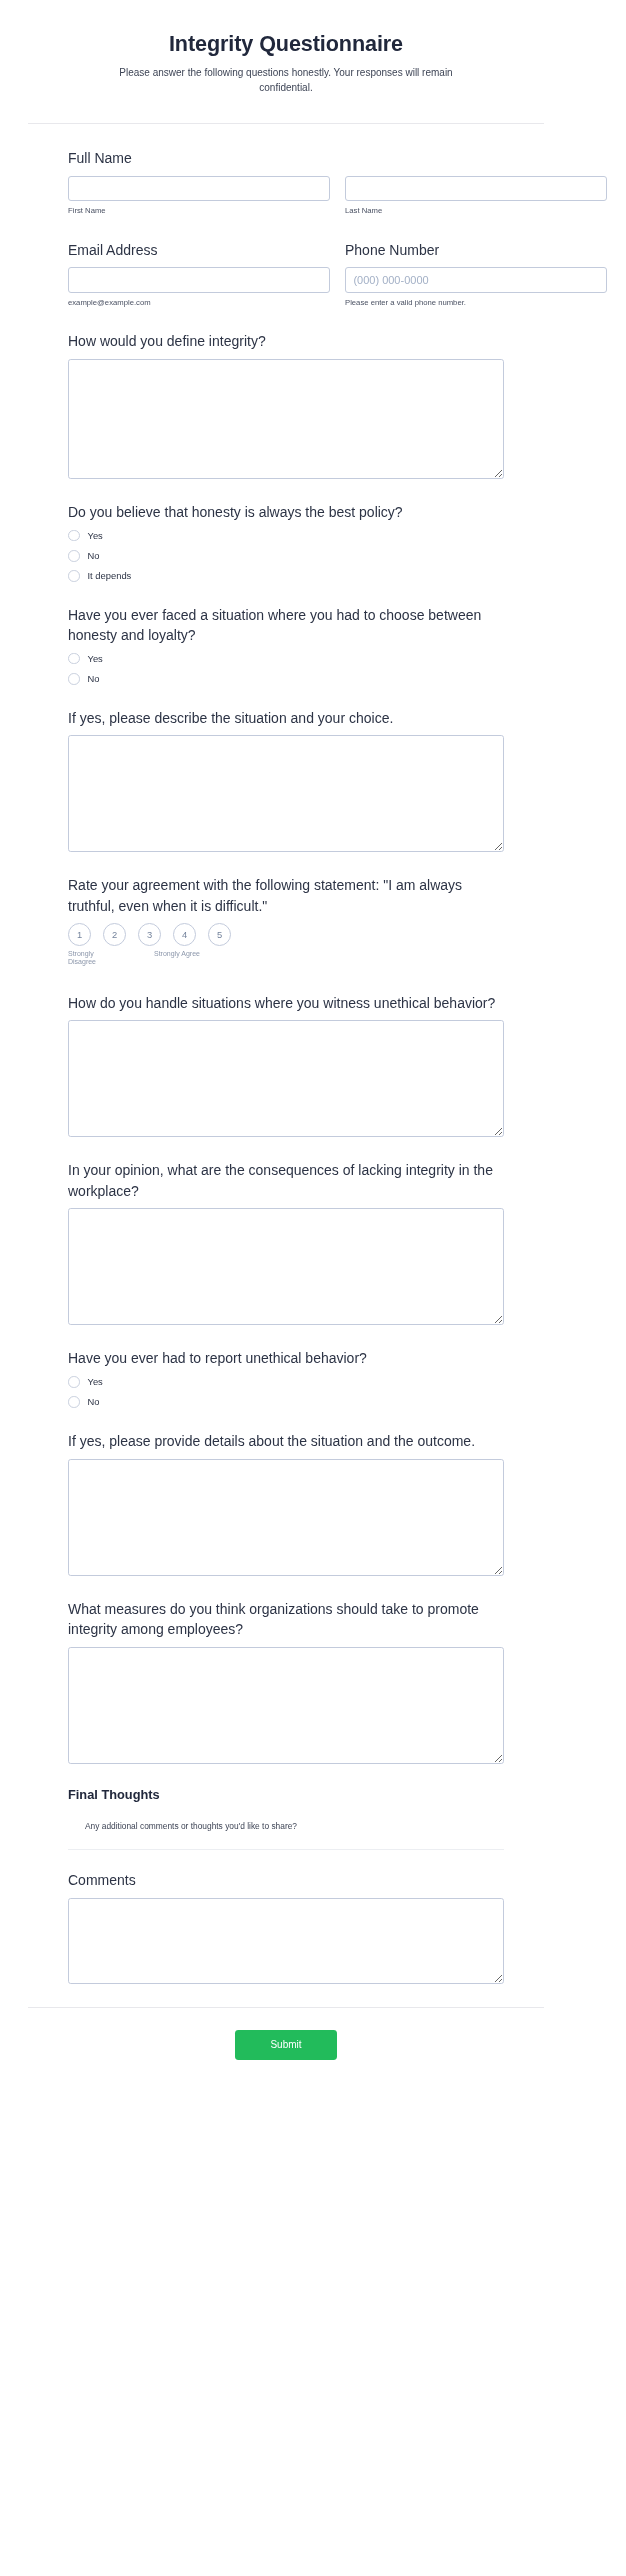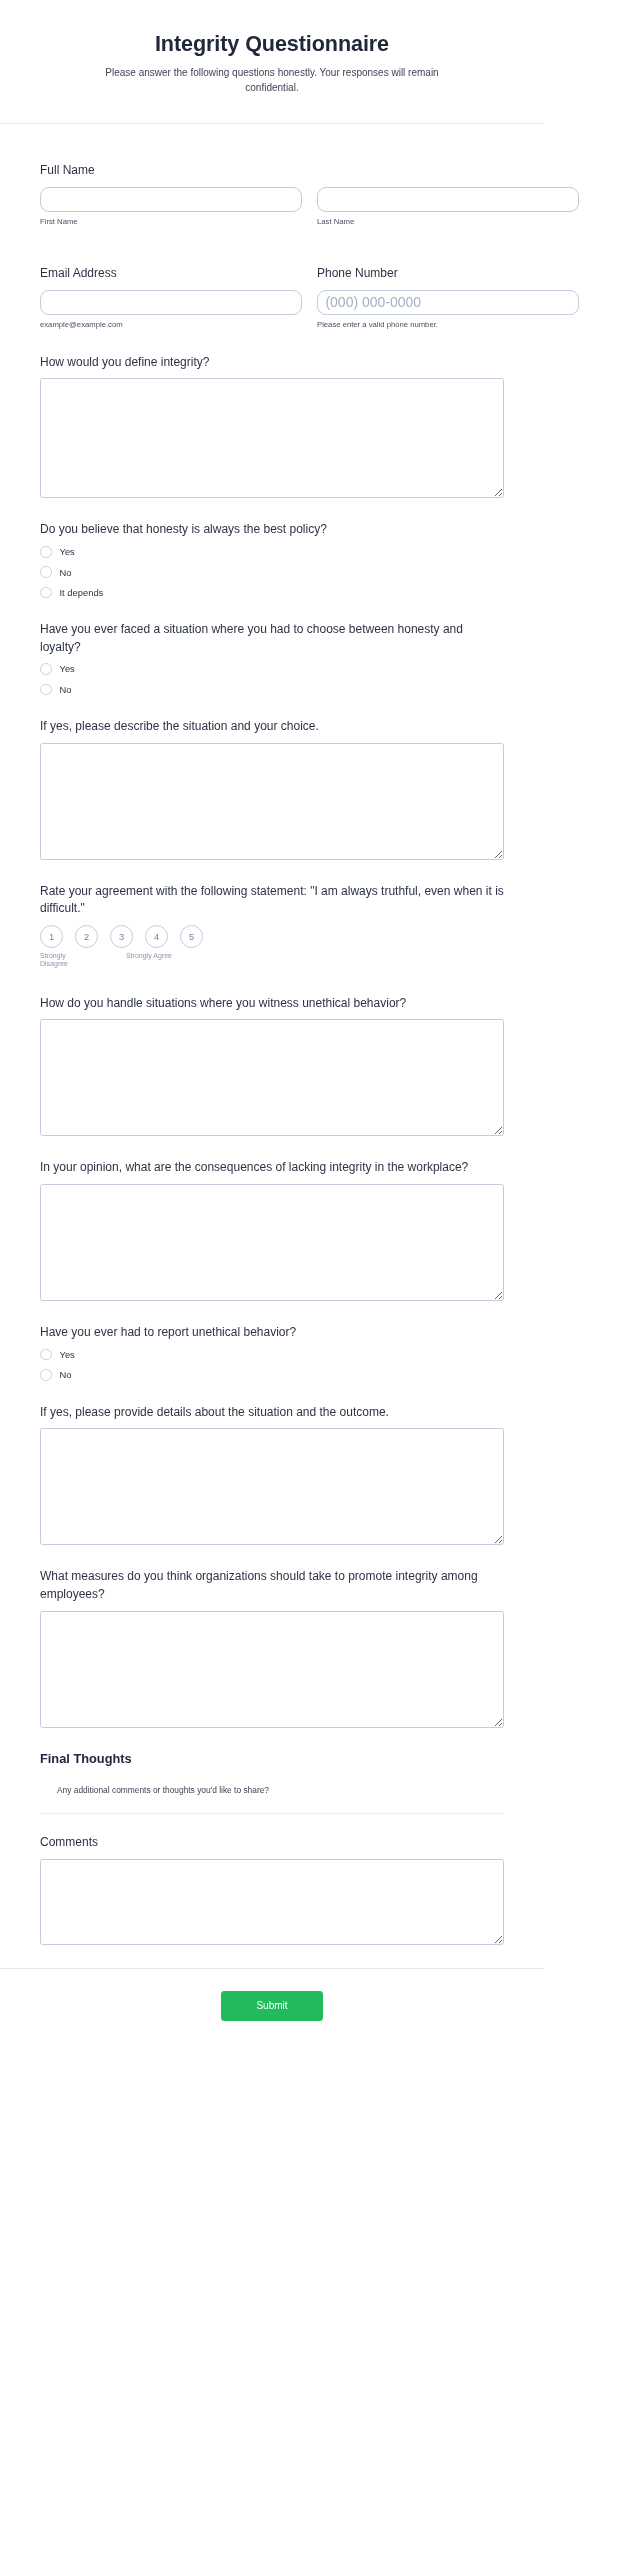--- a/index.html
+++ b/index.html
@@ -5,21 +5,21 @@
   * { box-sizing: border-box; }
   html, body { margin: 0; padding: 0; }
   body {
     width: 626px;
     background: #ffffff;
     font-family: "Liberation Sans", sans-serif;
     color: #2c3345;
     -webkit-font-smoothing: antialiased;
   }
 
-  .page { width: 544px; }
+  .page { width: 544px; padding-left: 28px; }
 
   
   .form-header {
     padding: 31px 40px 27px 40px;
     text-align: center;
     border-bottom: 0.7px solid #e8e8ec;
   }
   .form-title {
     margin: 0 0 8px 0;
     font-size: 21.6px;
@@ -37,47 +37,46 @@
     font-weight: normal;
   }
 
   
   .form-body { padding: 24px 40px 0 40px; }
 
   .field-block { margin-bottom: 23px; }
 
   .field-label {
     display: block;
-    font-size: 12px;
+    font-size: 14px;
     line-height: 1.45;
     color: #2c3345;
     margin-bottom: 7.4px;
-    margin-top: 14px;
   }
   .field-label.two-line { max-width: 532px; }
 
   .sub-label {
     font-size: 7.7px;
     color: #4a5163;
     margin-top: 4.7px;
     line-height: 1.4;
   }
 
   
   .text-input {
     display: block;
     width: 100%;
     height: 25.6px;
     padding: 4.7px 7.4px;
     font-family: "Liberation Sans", sans-serif;
-    font-size: 14px;
+    font-size: 11px;
     color: #2c3345;
     background: #ffffff;
     border: 0.7px solid #c3cbdc;
-    border-radius: 9px;
+    border-radius: 3px;
     outline: none;
   }
   .text-input::placeholder { color: #a3b0c6; }
 
   .textarea-input {
     display: block;
     width: 100%;
     padding: 6px 7.4px;
     font-family: "Liberation Sans", sans-serif;
     font-size: 9.4px;

